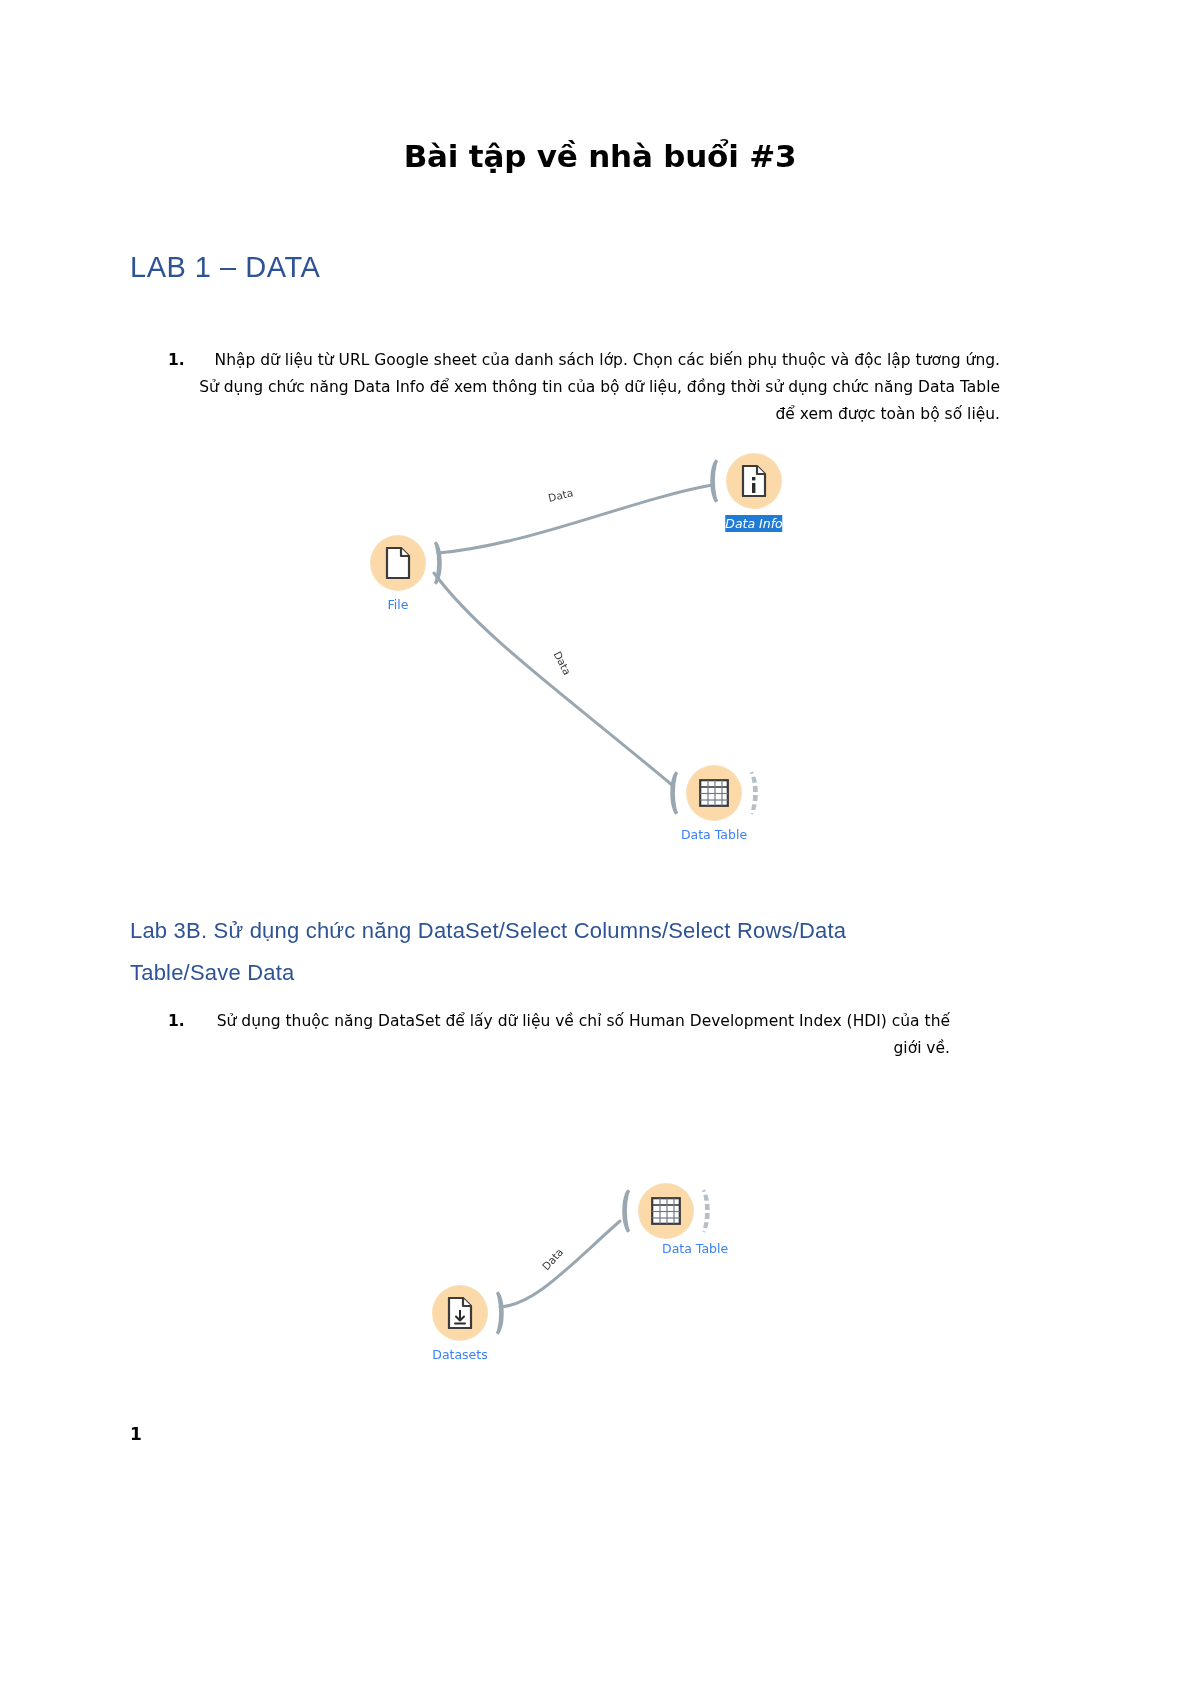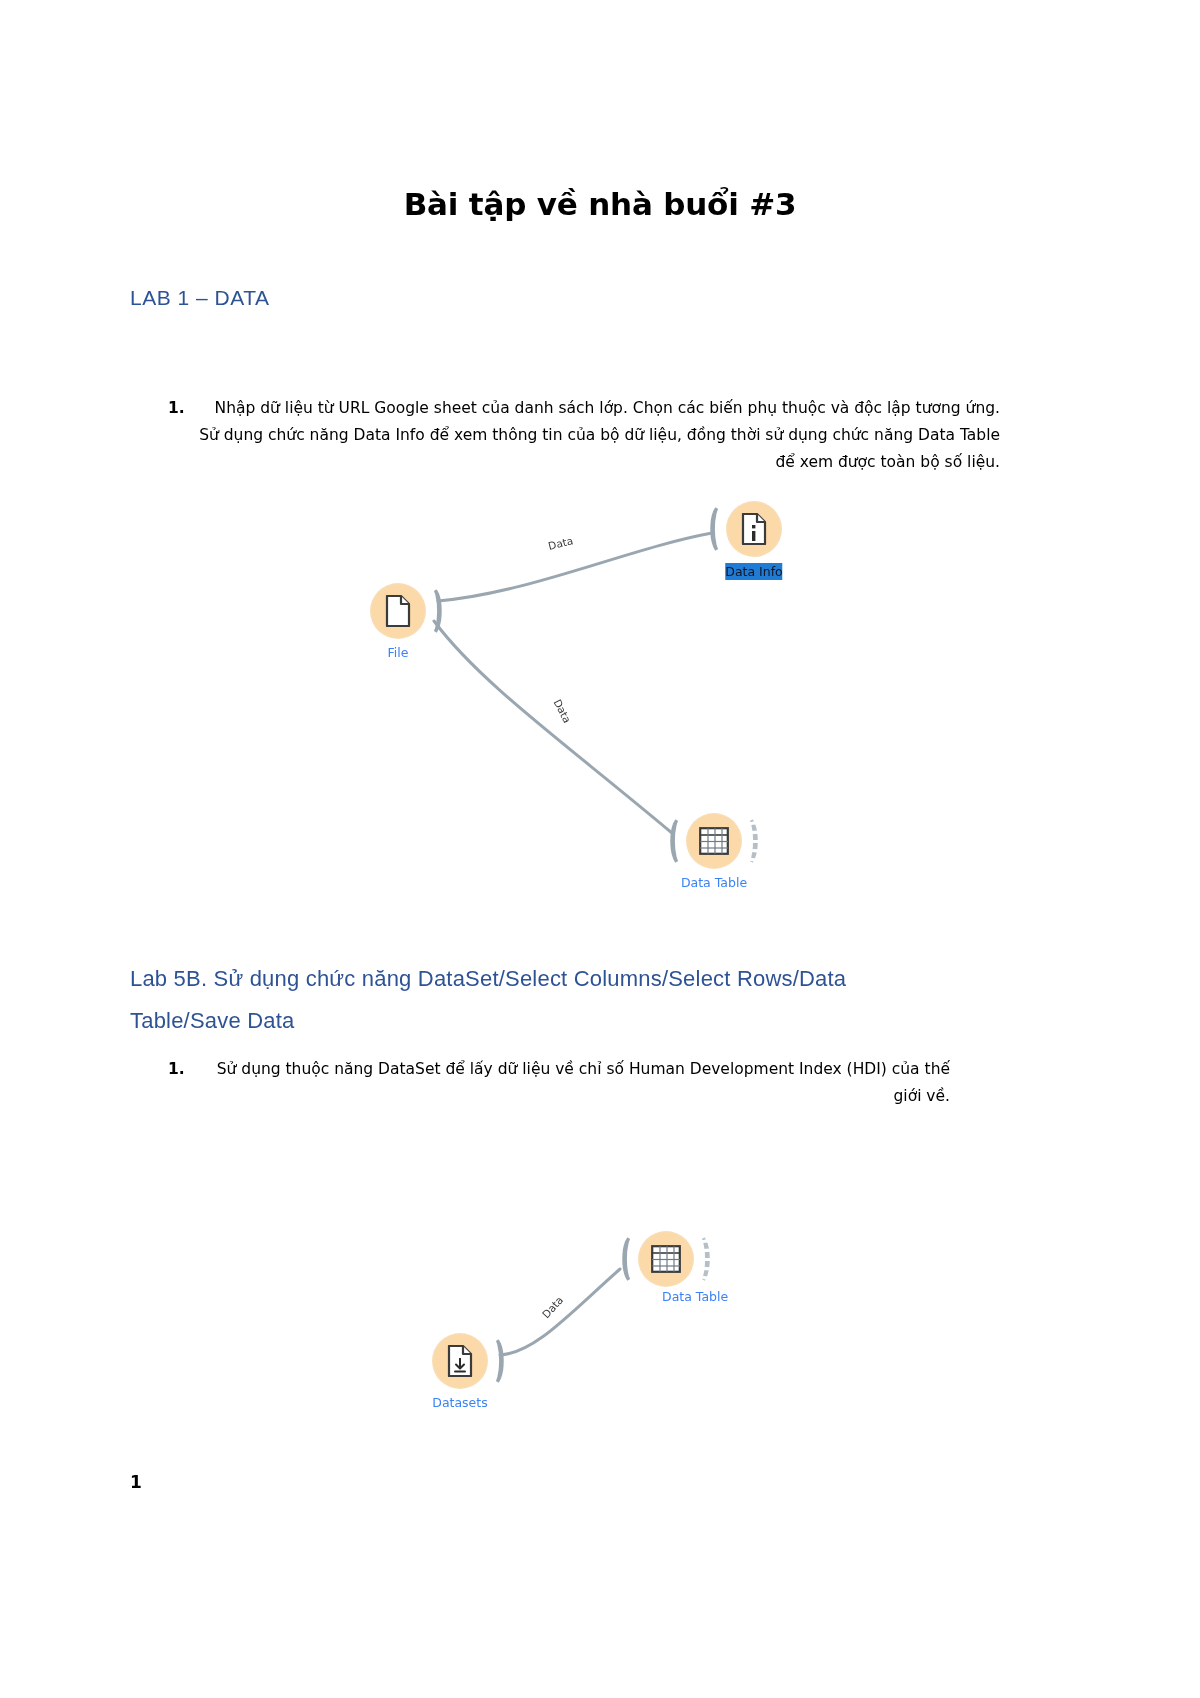--- a/index.html
+++ b/index.html
@@ -13,43 +13,42 @@
     height: 1698px;
     position: relative;
     font-family: "Liberation Sans", sans-serif;
     overflow: hidden;
   }
 
   .page {
     position: absolute;
     inset: 0;
     background: #ffffff;
-    margin-top: 48px;
   }
 
   
   .doc-title {
     position: absolute;
     left: 0; right: 0;
     top: 138px;
     text-align: center;
     font-family: "DejaVu Sans", sans-serif;
     font-weight: bold;
     font-size: 31px;
     color: #000000;
     letter-spacing: -0.2px;
   }
 
   
   .h1-blue {
     position: absolute;
     left: 130px;
-    top: 238px;
+    top: 251px;
     font-family: "Liberation Sans", sans-serif;
-    font-size: 21px;
+    font-size: 29px;
     font-weight: 400;
     color: #2e5395;
     letter-spacing: 0.5px;
   }
 
   .h2-blue {
     position: absolute;
     left: 130px;
     font-family: "Liberation Sans", sans-serif;
     font-size: 22px;
@@ -170,22 +169,23 @@
     top: 62px;
     left: 50%;
     transform: translateX(-50%);
     white-space: nowrap;
     font-family: "DejaVu Sans", sans-serif;
     font-size: 12.5px;
     color: #3b82f6;
   }
   .node-label.selected {
     background: #1f7bd4;
-    color: #0f172a;
+    color: #ffffff;
     padding: 1px 0;
+    font-style: italic;
   }
 
   .edge-label {
     position: absolute;
     font-family: "DejaVu Sans", sans-serif;
     font-size: 10.5px;
     color: #3a3a3a;
     white-space: nowrap;
   }
 
@@ -272,21 +272,21 @@
           <line x1="16" y1="1.2" x2="16" y2="26.8" stroke="#6f7b86" stroke-width="1.2"></line>
           <line x1="23" y1="1.2" x2="23" y2="26.8" stroke="#6f7b86" stroke-width="1.2"></line>
         </svg>
       </div>
       <div class="bracket left"></div>
       <div class="bracket right dashed"></div>
       <div class="node-label">Data Table</div>
     </div>
   </div>
 
-  <div class="h2-blue" id="lab1b-heading">Lab 5B. Sử dụng chức năng DataSet/Select Columns/Select Rows/Data Table/Save Data</div>
+  <div class="h2-blue" id="lab1b-heading">Lab 3B. Sử dụng chức năng DataSet/Select Columns/Select Rows/Data Table/Save Data</div>
 
   <div class="list-item" id="item-1b">
     <span class="list-num">1.</span>
     <span class="list-body">Sử dụng thuộc năng DataSet để lấy dữ liệu về chỉ số Human Development Index (HDI) của thế giới về.</span>
   </div>
 
   <div class="canvas" id="canvas-2">
 
     <svg class="link-svg" width="360" height="235">
       <path d="M 100 152 C 135 150, 170 110, 220 66" fill="none" stroke="#9aa7b1" stroke-width="3" stroke-linecap="round"></path>

